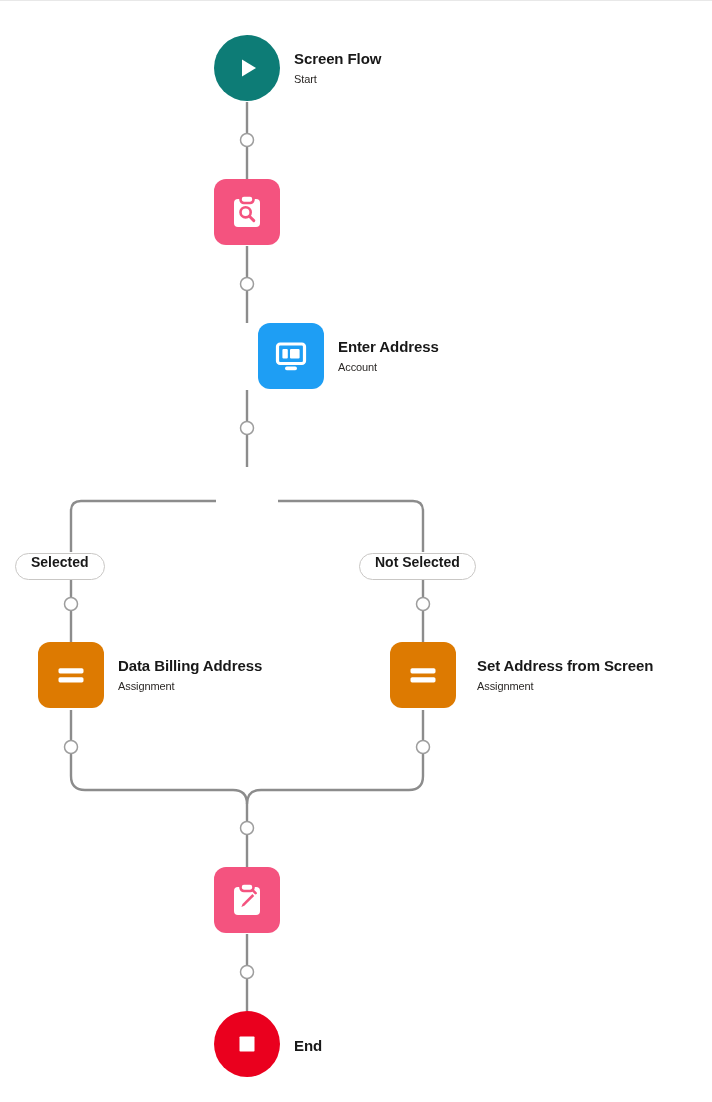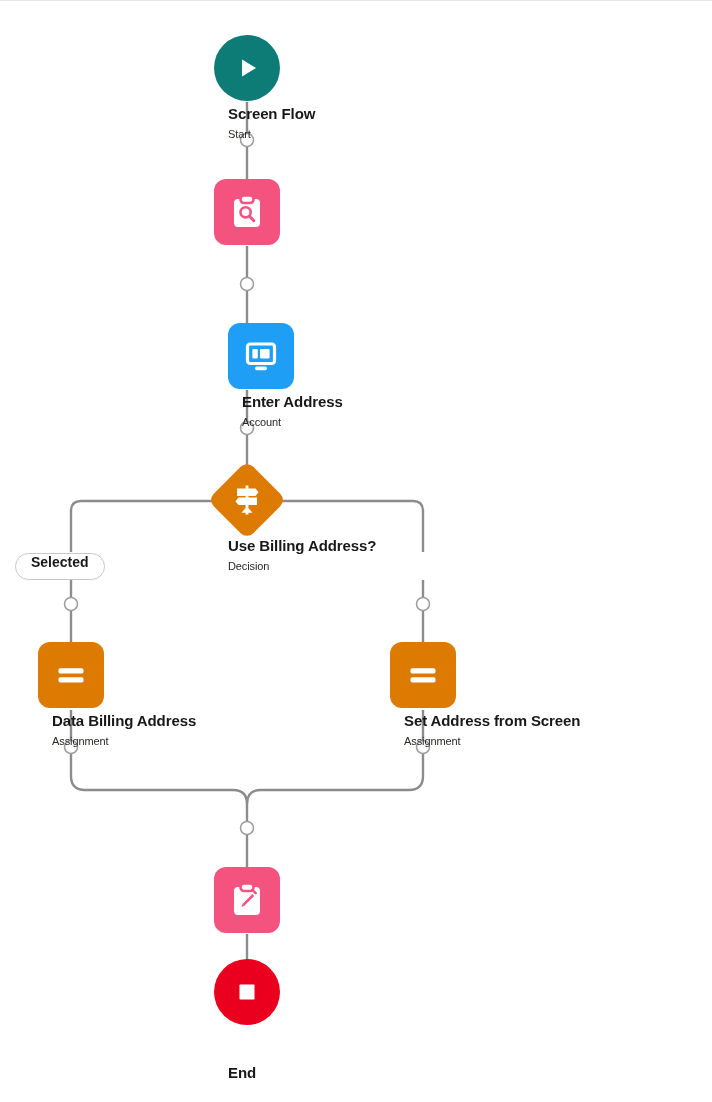--- a/index.html
+++ b/index.html
@@ -26,22 +26,21 @@
     left: 0;
     top: 0;
     width: 712px;
     height: 1102px;
     pointer-events: none;
   }
   
   .node {
     position: absolute;
     display: flex;
-    align-items: flex-start;
-    flex-direction: column;
+    align-items: center;
   }
   .shape {
     position: relative;
     flex: 0 0 auto;
     display: flex;
     align-items: center;
     justify-content: center;
   }
   .labels {
     margin-left: 14px;
@@ -182,71 +181,59 @@
       <div class="sq sq-pink"></div>
       <svg class="ico" style="position:absolute;" width="42" height="42" viewBox="0 0 42 42">
         <rect x="8" y="8" width="26" height="28" rx="4" fill="#ffffff"></rect>
         <rect x="14.5" y="4.5" width="13" height="7.5" rx="3.4" fill="#ffffff" stroke="#f4537f" stroke-width="2.6"></rect>
         <circle cx="19.6" cy="21.3" r="5.1" fill="none" stroke="#f4537f" stroke-width="2.6"></circle>
         <path d="M23.4 25.2 L27.8 29.6" stroke="#f4537f" stroke-width="2.9" stroke-linecap="round"></path>
       </svg>
     </div>
   </div>
 
-  <div class="node" style="left:200px; top:322px;padding-left:28px;">
+  <div class="node" style="left:230px; top:322px;padding-left:28px;">
     <div class="shape">
       <div class="sq sq-blue"></div>
       <svg class="ico" style="position:absolute;" width="42" height="42" viewBox="0 0 42 42">
         <rect x="7.5" y="9" width="27" height="19.5" rx="2.6" fill="none" stroke="#ffffff" stroke-width="3.2"></rect>
         <rect x="12.4" y="14" width="5.4" height="9.6" rx="1.1" fill="#ffffff"></rect>
         <rect x="20" y="14" width="9.6" height="9.6" rx="1.1" fill="#ffffff"></rect>
         <rect x="15" y="31.6" width="12" height="3.6" rx="1.8" fill="#ffffff"></rect>
       </svg>
     </div>
     <div class="labels">
       <div class="n-title">Enter Address</div>
       <div class="n-sub">Account</div>
     </div>
   </div>
 
-  <div class="node" style="left:214px; top:466px;">
-    <div class="shape diamond">
-      <div class="dmd-bg"></div>
-      <svg class="dmd-ico" width="34" height="34" viewBox="0 0 34 34">
-        <rect x="15.6" y="2.5" width="2.8" height="29" fill="#ffffff"></rect>
-        <path d="M7 5.5 L25.5 5.5 L28.6 9.2 L25.5 12.9 L7 12.9 Z" fill="#ffffff"></path>
-        <path d="M27 14.6 L8.5 14.6 L5.4 18.3 L8.5 22 L27 22 Z" fill="#ffffff"></path>
-        <path d="M17 23.6 L22.6 29.8 L11.4 29.8 Z" fill="#ffffff"></path>
-      </svg>
-    </div>
-    <div class="labels">
-      <div class="n-title">Use Billing Address?</div>
-      <div class="n-sub">Decision</div>
-    </div>
-  </div>
 
   <div class="pill" style="left:15px; top:552px;">
     <span>Selected</span>
   </div>
+  <div class="pill" style="left:359px; top:552px;">
+    <span>Not Selected</span>
+  </div>
 
   <div class="node" style="left:38px; top:641px;">
     <div class="shape">
       <div class="sq sq-orange"></div>
       <svg class="ico" style="position:absolute;" width="42" height="42" viewBox="0 0 42 42">
         <rect x="8.5" y="14.2" width="25" height="5.2" rx="1.6" fill="#ffffff"></rect>
         <rect x="8.5" y="23.2" width="25" height="5.2" rx="1.6" fill="#ffffff"></rect>
       </svg>
     </div>
     <div class="labels">
       <div class="n-title">Data Billing Address</div>
       <div class="n-sub">Assignment</div>
     </div>
   </div>
 
-  <div class="node" style="left:390px; top:641px;">
+  <div class="node" style="left:390px; top:641px;gap:7px;">
     <div class="shape">
       <div class="sq sq-orange"></div>
       <svg class="ico" style="position:absolute;" width="42" height="42" viewBox="0 0 42 42">
         <rect x="8.5" y="14.2" width="25" height="5.2" rx="1.6" fill="#ffffff"></rect>
         <rect x="8.5" y="23.2" width="25" height="5.2" rx="1.6" fill="#ffffff"></rect>
       </svg>
     </div>
     <div class="labels">
       <div class="n-title">Set Address from Screen</div>
       <div class="n-sub">Assignment</div>
@@ -258,21 +245,21 @@
       <div class="sq sq-pink"></div>
       <svg class="ico" style="position:absolute;" width="42" height="42" viewBox="0 0 42 42">
         <rect x="8" y="8" width="26" height="28" rx="4" fill="#ffffff"></rect>
         <rect x="14.5" y="4.5" width="13" height="7.5" rx="3.4" fill="#ffffff" stroke="#f4537f" stroke-width="2.6"></rect>
         <path d="M26.4 15.1 L28.2 16.9 L18.3 26.8 L15.4 27.9 L16.5 25 Z" fill="#f4537f"></path>
         <path d="M27.6 12.2 L29.6 14.2" stroke="#f4537f" stroke-width="2.6" stroke-linecap="round"></path>
       </svg>
     </div>
   </div>
 
-  <div class="node" style="left:214px; top:958px;gap:35px;">
+  <div class="node" style="left:214px; top:1010px;">
     <div class="shape">
       <div class="circle c-end"></div>
       <svg class="ico" style="position:absolute;" width="30" height="30" viewBox="0 0 30 30">
         <rect x="7.5" y="7.5" width="15" height="15" rx="0.8" fill="#ffffff"></rect>
       </svg>
     </div>
     <div class="labels">
       <div class="n-title">End</div>
     </div>
   </div>

